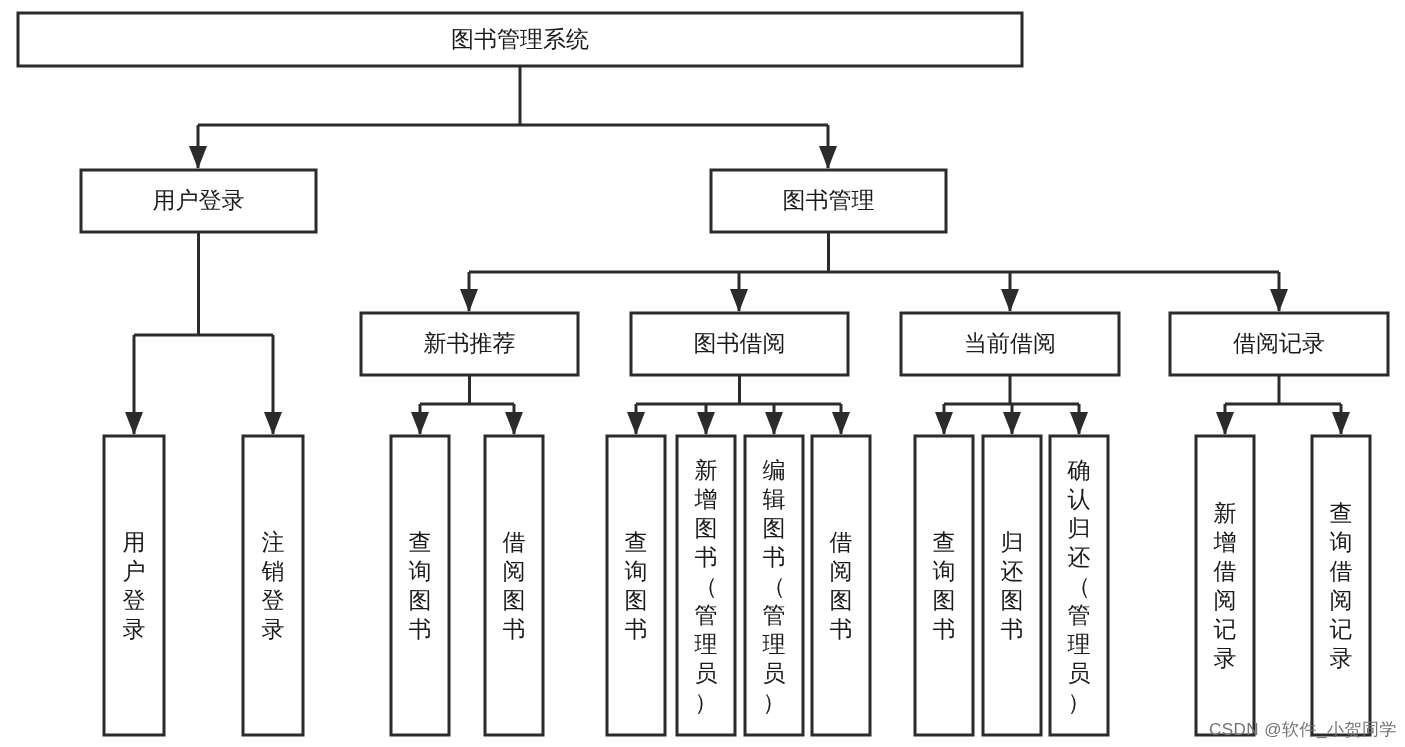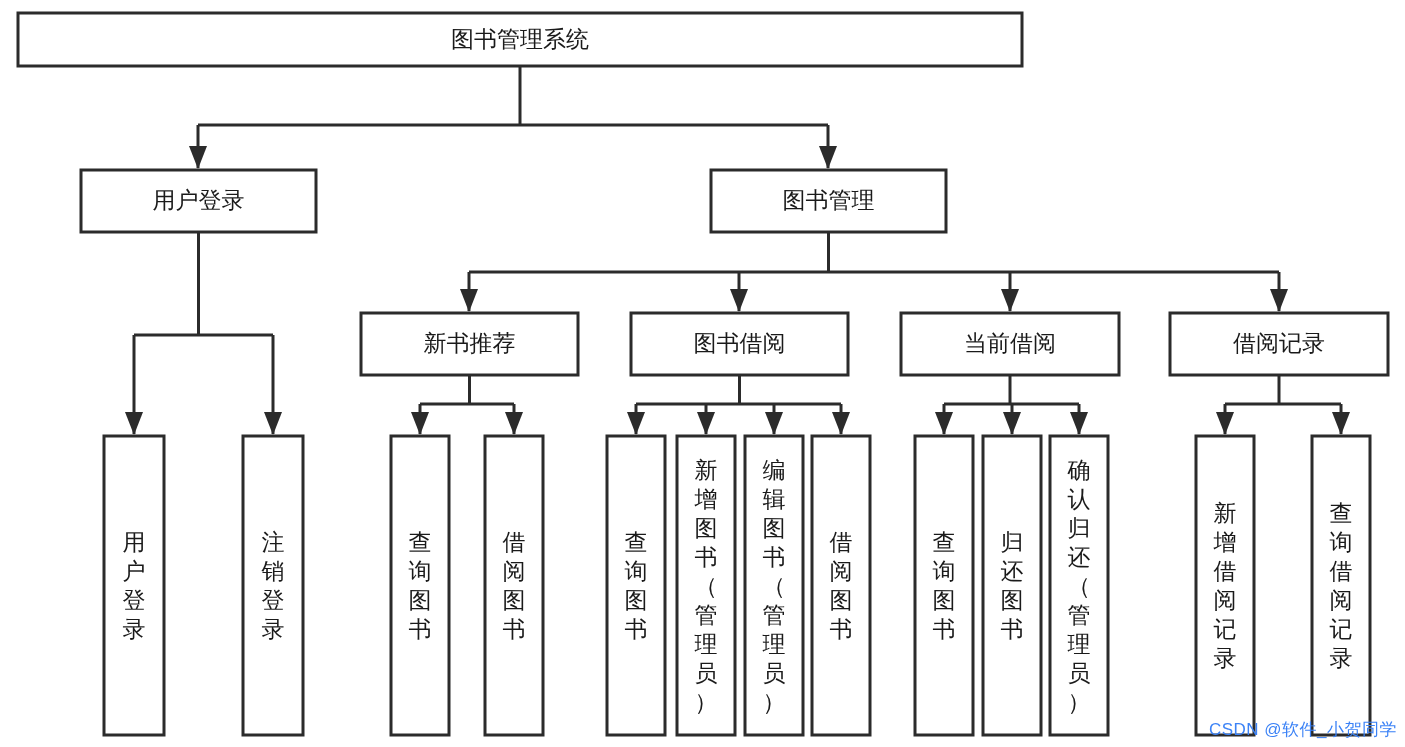--- a/index.html
+++ b/index.html
@@ -54,21 +54,21 @@
     font-size: 23px;
     fill: #1a1a1a;
     text-anchor: middle;
   }
   .watermark {
     position: absolute;
     right: 8px;
     bottom: 6px;
     font-family: "Liberation Sans", "DejaVu Sans", sans-serif;
     font-size: 17px;
-    color: #3b82f6;
+    color: #737373;
     letter-spacing: 0.5px;
     white-space: nowrap;
     user-select: none;
   }
 </style>
 </head>
 <body>
 
 <div id="diagram-root">
 

